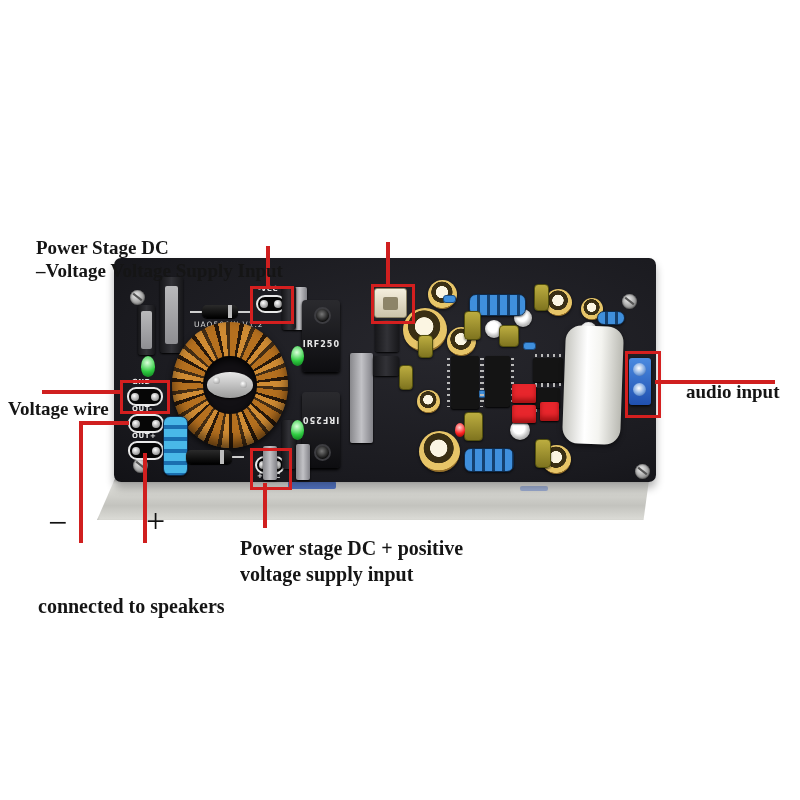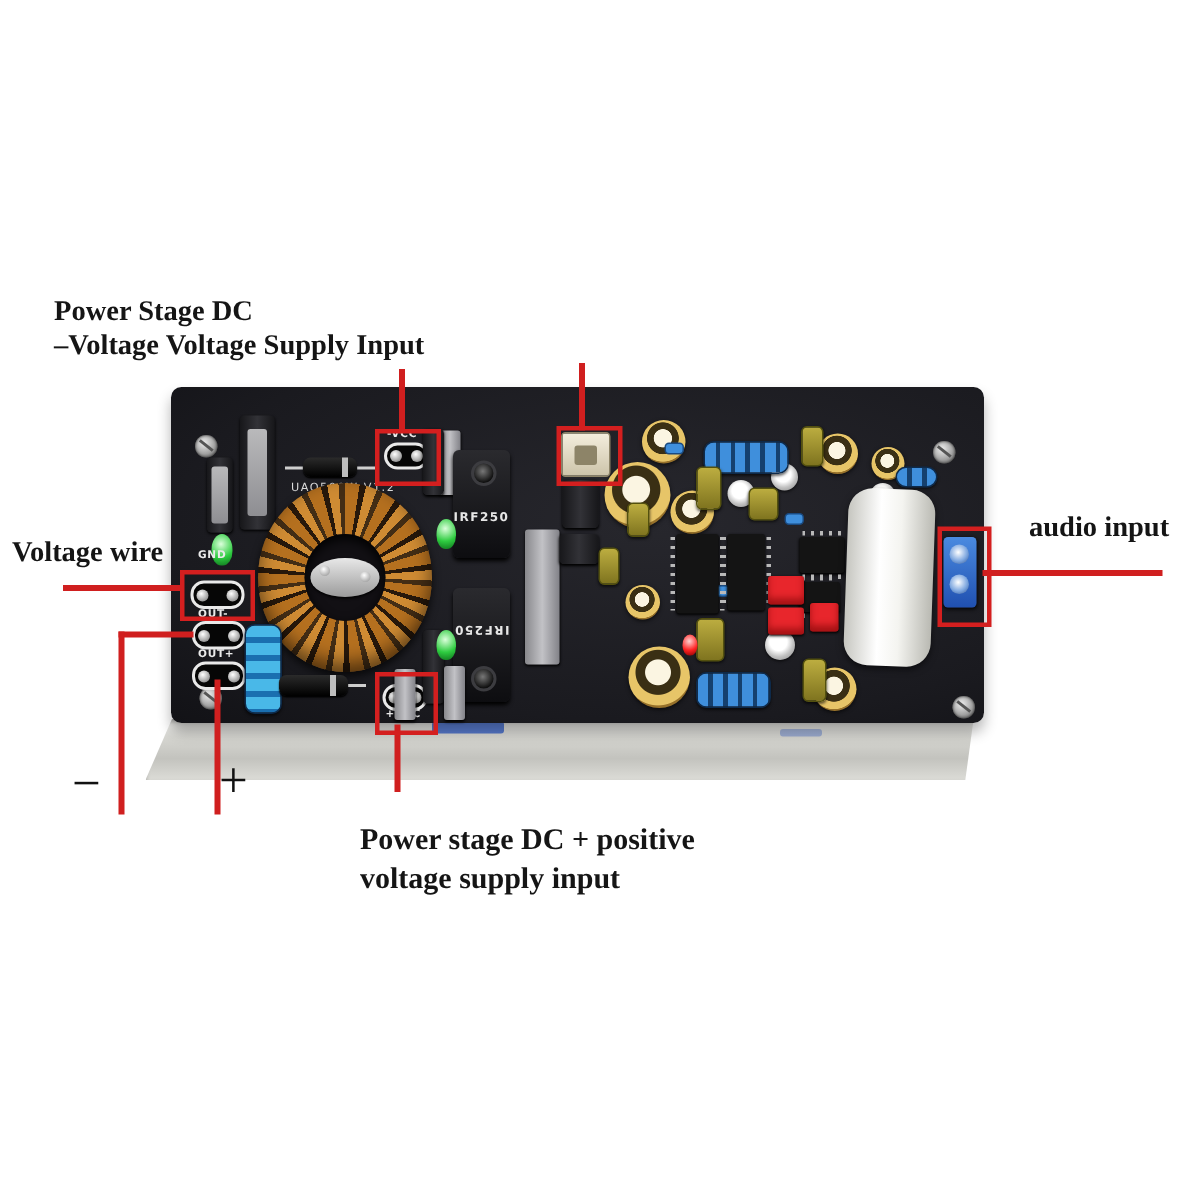--- a/index.html
+++ b/index.html
@@ -1,20 +1,20 @@
 <!DOCTYPE html>
 <html><head>
 <meta charset="utf-8">
 <style>
   html,body{margin:0;padding:0;background:#fff;}
   .stage{position:relative;width:800px;height:800px;background:#ffffff;overflow:hidden;
          font-family:"Liberation Serif",serif;}
   
   .lbl{position:absolute;font-weight:700;color:#151515;font-size:19px;line-height:23px;
-       white-space:nowrap;z-index:60;}
+       white-space:nowrap;z-index:60;margin-top:40px;}
   .lbl.big{font-size:20px;line-height:26px;}
   .sym{position:absolute;font-size:34px;font-weight:400;color:#111;z-index:60;line-height:30px;}
   .rl{position:absolute;background:#d01f1f;z-index:55;}
   .rbox{position:absolute;border:3px solid #d41f1f;z-index:55;background:transparent;}
   
   .heatsink{position:absolute;left:97px;top:479px;width:556px;height:41px;z-index:5;
     background:linear-gradient(180deg,#f1f1ef 0%,#d6d6d1 30%,#c3c3be 65%,#dcdcd7 100%);
     clip-path:polygon(3.2% 0,99.3% 0,98.3% 100%,0% 100%);
     box-shadow:inset 0 2px 3px rgba(90,90,85,.55);}
   .hs-strip{position:absolute;z-index:6;background:#2a58c8;border-radius:2px;}
@@ -73,21 +73,21 @@
   .film-grey{background:linear-gradient(90deg,#88888c,#c2c2c6 50%,#828288);border-radius:2px;
     box-shadow:0 1px 2px #000;}
   .diode{background:linear-gradient(180deg,#2b2b2b,#000);border-radius:5px;box-shadow:0 1px 1px #000;}
   .diode::before{content:"";position:absolute;left:-12px;right:-12px;top:50%;height:2px;margin-top:-1px;
     background:#cfcfcf;z-index:-1;}
   .diode::after{content:"";position:absolute;right:18%;top:0;bottom:0;width:4px;background:#bdbdbd;}
   .mosfet{background:linear-gradient(180deg,#2a2a2e,#0d0d10);border-radius:4px;
     box-shadow:0 2px 3px #000;}
   .mos-hole{left:50%;top:7px;width:13px;height:13px;margin-left:-7px;border-radius:50%;
     background:radial-gradient(circle at 45% 40%,#777,#101010 70%);border:2px solid #3c3c40;}
-  .mos-txt{left:0;right:0;top:55%;text-align:center;color:#e6e6e6;
+  .mos-txt{left:0;right:0;top:55%;text-align:right;color:#e6e6e6;
     font-family:"DejaVu Sans",sans-serif;font-size:8px;letter-spacing:1px;font-weight:700;}
   .cyl-white{background:linear-gradient(90deg,#c6c6c0,#ffffff 38%,#f4f4f0 62%,#b9b9b2);
     border-radius:16px;box-shadow:0 2px 5px rgba(0,0,0,.55);}
   .blue-term{background:linear-gradient(180deg,#4a8ae0,#2050b0);border-radius:3px;
     box-shadow:0 1px 3px #000;}
   .bt-screw{left:50%;width:13px;height:13px;margin-left:-7px;border-radius:50%;
     background:radial-gradient(circle at 45% 40%,#ffffff,#7fa8e0 55%,#2a4f90);}
   .ac-conn{background:linear-gradient(180deg,#f4eedd,#cdc4aa);border:1px solid #8d8468;border-radius:3px;}
   .ac-notch{left:25%;top:28%;width:50%;height:48%;background:#8d8468;border-radius:2px;}
   .fuse-blue{background:linear-gradient(180deg,#4a9ad8,#1d5a96);border-radius:3px;box-shadow:0 1px 2px #000;}
@@ -113,21 +113,21 @@
     <div class="silk" style="left:80px;top:30px;margin-top:32px;">UAO500W V1.2</div>
 
     <div class="film-dark" style="left:24px;top:47px;width:17px;height:50px;">
         <div class="film-strip"></div>
       </div>
     <div class="film-dark" style="left:46px;top:19px;width:23px;height:76px;">
         <div class="film-strip"></div>
       </div>
     <div class="led led-green" style="left:27px;top:98px;width:14px;height:21px;"></div>
 
-    <div class="tlabel" style="left:18px;top:109px;">GND</div>
+    <div class="tlabel" style="left:18px;top:121px;">GND</div>
     <div class="term" style="left:13px;top:129px;width:32px;height:15px;"></div>
     <div class="tlabel" style="left:18px;top:148px;">OUT-</div>
     <div class="term" style="left:14px;top:156px;width:32px;height:15px;"></div>
     <div class="tlabel" style="left:18px;top:175px;">OUT+</div>
     <div class="term" style="left:14px;top:183px;width:32px;height:15px;"></div>
 
     <div class="toroid" style="left:58px;top:64px;width:116px;height:126px;">
       <div class="toroid-hole"></div>
       <div class="washer">
         <div class="wscrew" style="left:6px;top:5px;"></div>
@@ -237,19 +237,20 @@
 
   <div class="lbl" style="left:36px;top:196px;">
     <div>Power Stage DC</div>
     <div>–Voltage Voltage Supply Input</div>
   </div>
   <div class="lbl" style="left:8px;top:357px;">Voltage wire</div>
   <div class="lbl" style="left:686px;top:340px;">audio input</div>
   <div class="sym" style="left:48px;top:508px;">−</div>
   <div class="sym" style="left:146px;top:506px;">+</div>
   <div class="lbl big" style="left:38px;top:553px;">
-  </div>
-  <div class="lbl big" style="left:240px;top:547px;">
+    <div>connected to speakers</div>
+  </div>
+  <div class="lbl big" style="left:240px;top:495px;">
     <div>Power stage DC + positive</div>
     <div>voltage supply input</div>
   </div>
 
 </div>
 
 </body></html>

